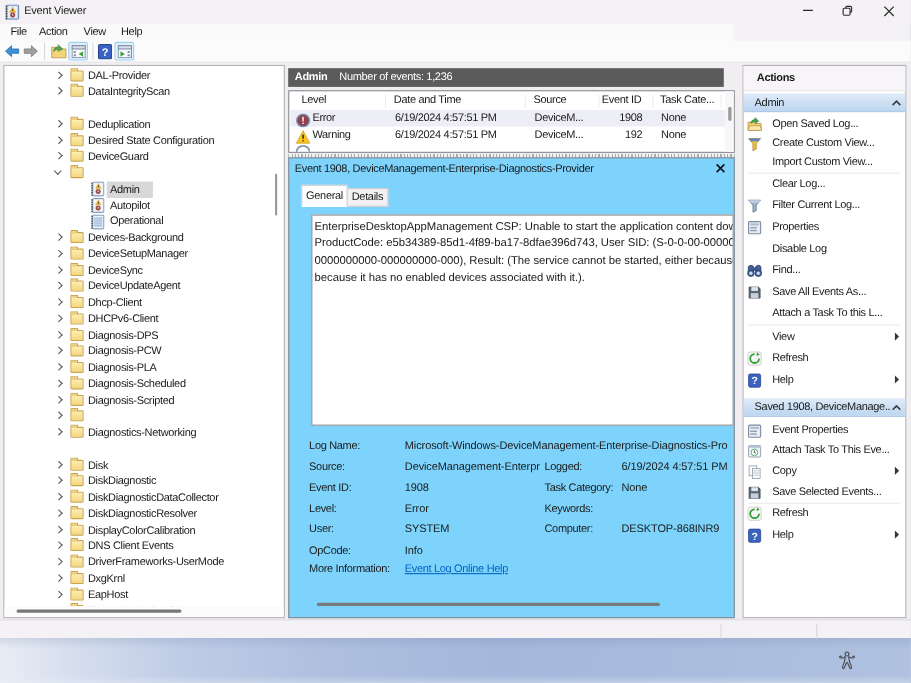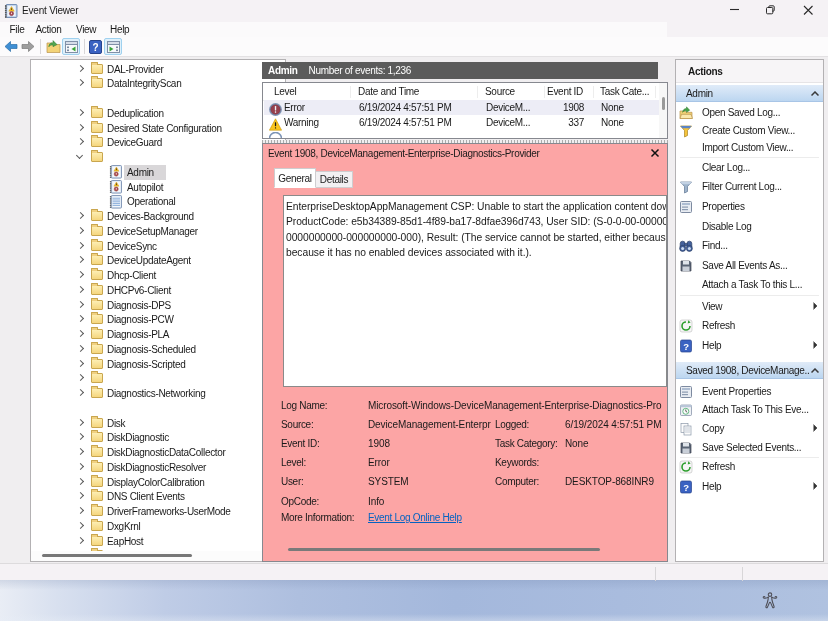--- a/index.html
+++ b/index.html
@@ -9,35 +9,35 @@
   .abs { position:absolute; }
   #win { position:absolute; left:0; top:0; width:828px; height:580px; background:#f5f2f5; }
   #titlebar { position:absolute; left:0; top:0; width:828px; height:22px; background:#f5f2f5; }
   #titlebar .title { position:absolute; left:22px; top:5px; font-size:10px; letter-spacing:-0.2px; color:#1b1b1b; }
   #menubar { position:absolute; left:0; top:22px; width:667px; height:15px; background:#fbfafb; }
   #menubar span { position:absolute; top:2px; }
   #toolbar { position:absolute; left:0; top:37px; width:828px; height:20px; background:#fcfbfc; border-bottom:1px solid #e3e1e3; }
   .tsep { position:absolute; top:2px; width:1px; height:15px; background:#d8d6d8; }
   .tbtn { position:absolute; top:1px; width:18px; height:17px; border:1px solid #9fd1ef; background:#dff0fa; border-radius:2px; }
   #content { position:absolute; left:0; top:57px; width:828px; height:506px; background:#f0eef0; }
-  #tree { position:absolute; left:3px; top:2px; width:256px; height:503px; background:#fff; border:1px solid #b3b1b3; overflow:hidden;margin-left:27px; }
+  #tree { position:absolute; left:3px; top:2px; width:256px; height:503px; background:#fff; border:1px solid #b3b1b3; overflow:hidden; }
   .trow { position:absolute; left:0; width:400px; height:15px; line-height:15px; white-space:nowrap; color:#1a1a1a; }
   .trow .lbl { position:absolute; left:76px; top:0; }
   .crow .lbl { left:96px; }
   .chev { position:absolute; left:47px; top:4px; width:5px; height:5px; border-right:1.2px solid #5a5a5a; border-bottom:1.2px solid #5a5a5a; transform:rotate(-45deg); }
   .chevd { transform:rotate(45deg); left:46px; top:3px; }
   .fold { position:absolute; left:60px; top:2px; width:12px; height:10px; background:linear-gradient(#fdeeb3,#f5d67e); border:1px solid #c9a64e; border-radius:1px; }
   .fold::before { content:""; position:absolute; left:-1px; top:-3px; width:5px; height:2px; background:#f0d080; border:1px solid #c9a64e; border-bottom:none; border-radius:1px 1px 0 0; }
   .sel { position:absolute; background:#d9d7d9; }
   #midhead { position:absolute; left:262px; top:5px; width:396px; height:17px; background:#5b5b5b; color:#fff; line-height:17px; }
   #events { position:absolute; left:262px; top:25px; width:406px; height:57px; background:#fff; border:1px solid #86888f; }
   #events .hdr { position:absolute; top:0; height:17px; line-height:17px; color:#1a1a1a; }
   .colsep { position:absolute; top:3px; width:1px; height:12px; background:#ededed; }
   .erow { position:absolute; left:1px; width:396px; height:15px; line-height:15px; }
-  #detail { position:absolute; left:262px; top:86px; width:406px; height:419px; background:#fca5a5; border:1px solid #86888f; }
+  #detail { position:absolute; left:262px; top:86px; width:406px; height:419px; background:#7dd3fc; border:1px solid #86888f; }
   #actions { position:absolute; left:675px; top:2px; width:149px; height:503px; background:#fff; border:1px solid #b3b1b3; }
   .ahead { position:absolute; left:0; width:147px; height:17px; background:linear-gradient(#e0ebf8,#bcd6f0); line-height:17px; border-bottom:1px solid #a8c5e6; white-space:nowrap; overflow:hidden; }
   .aitem { position:absolute; left:26px; height:15px; line-height:15px; white-space:nowrap; }
   .asep { position:absolute; left:4px; width:139px; height:1px; background:#ececec; }
   #status { position:absolute; left:0; top:563px; width:828px; height:17px; background:#f5f2f5; border-top:1px solid #dddbdd; }
   #status .ssep { position:absolute; top:3px; width:1px; height:14px; background:#d8d6d8; }
 </style>
 </head>
 <body>
 <div id="desk" style="position:absolute;left:0;top:580px;width:828px;height:41px;background:linear-gradient(to right,#e9edf5 0%,#d8e0ef 7%,#bfcce6 20%,#aebfdf 36%,#a4b8dc 55%,#a9bcde 75%,#b0c2e0 100%)"></div>
@@ -344,21 +344,21 @@
       </div>
 <div class="erow" style="top:32px">
         <svg class="abs" style="left:5px;top:3px" width="13" height="13" viewBox="0 0 13 13">
           <path d="M6.5 0.8 L12.6 12.2 L0.4 12.2 Z" fill="#fbc51c" stroke="#c79406" stroke-width="0.6"></path>
           <rect x="5.9" y="4.2" width="1.25" height="4" rx="0.4" fill="#1a1a1a"></rect>
           <rect x="5.9" y="9.3" width="1.25" height="1.3" rx="0.4" fill="#1a1a1a"></rect>
         </svg>
         <span class="abs" style="left:20px">Warning</span>
         <span class="abs" style="left:95px">6/19/2024 4:57:51 PM</span>
         <span class="abs" style="left:222px">DeviceM...</span>
-        <span class="abs" style="left:265px;width:55px;text-align:right">337</span>
+        <span class="abs" style="left:265px;width:55px;text-align:right">192</span>
         <span class="abs" style="left:337px">None</span>
       </div>
 <div class="erow" style="top:47px;height:8px;overflow:hidden">
         <svg class="abs" style="left:5px;top:2px" width="13" height="13" viewBox="0 0 13 13">
           <circle cx="6.5" cy="6.5" r="6" fill="none" stroke="#7d94b5" stroke-width="1.6"></circle>
         </svg>
       </div>
 <div style="position:absolute;left:396px;top:0;width:8px;height:55px;background:#f7f7f7"></div>
 <div style="position:absolute;left:399px;top:14px;width:3px;height:13px;background:#9a9a9a;border-radius:2px"></div>
 </div>

